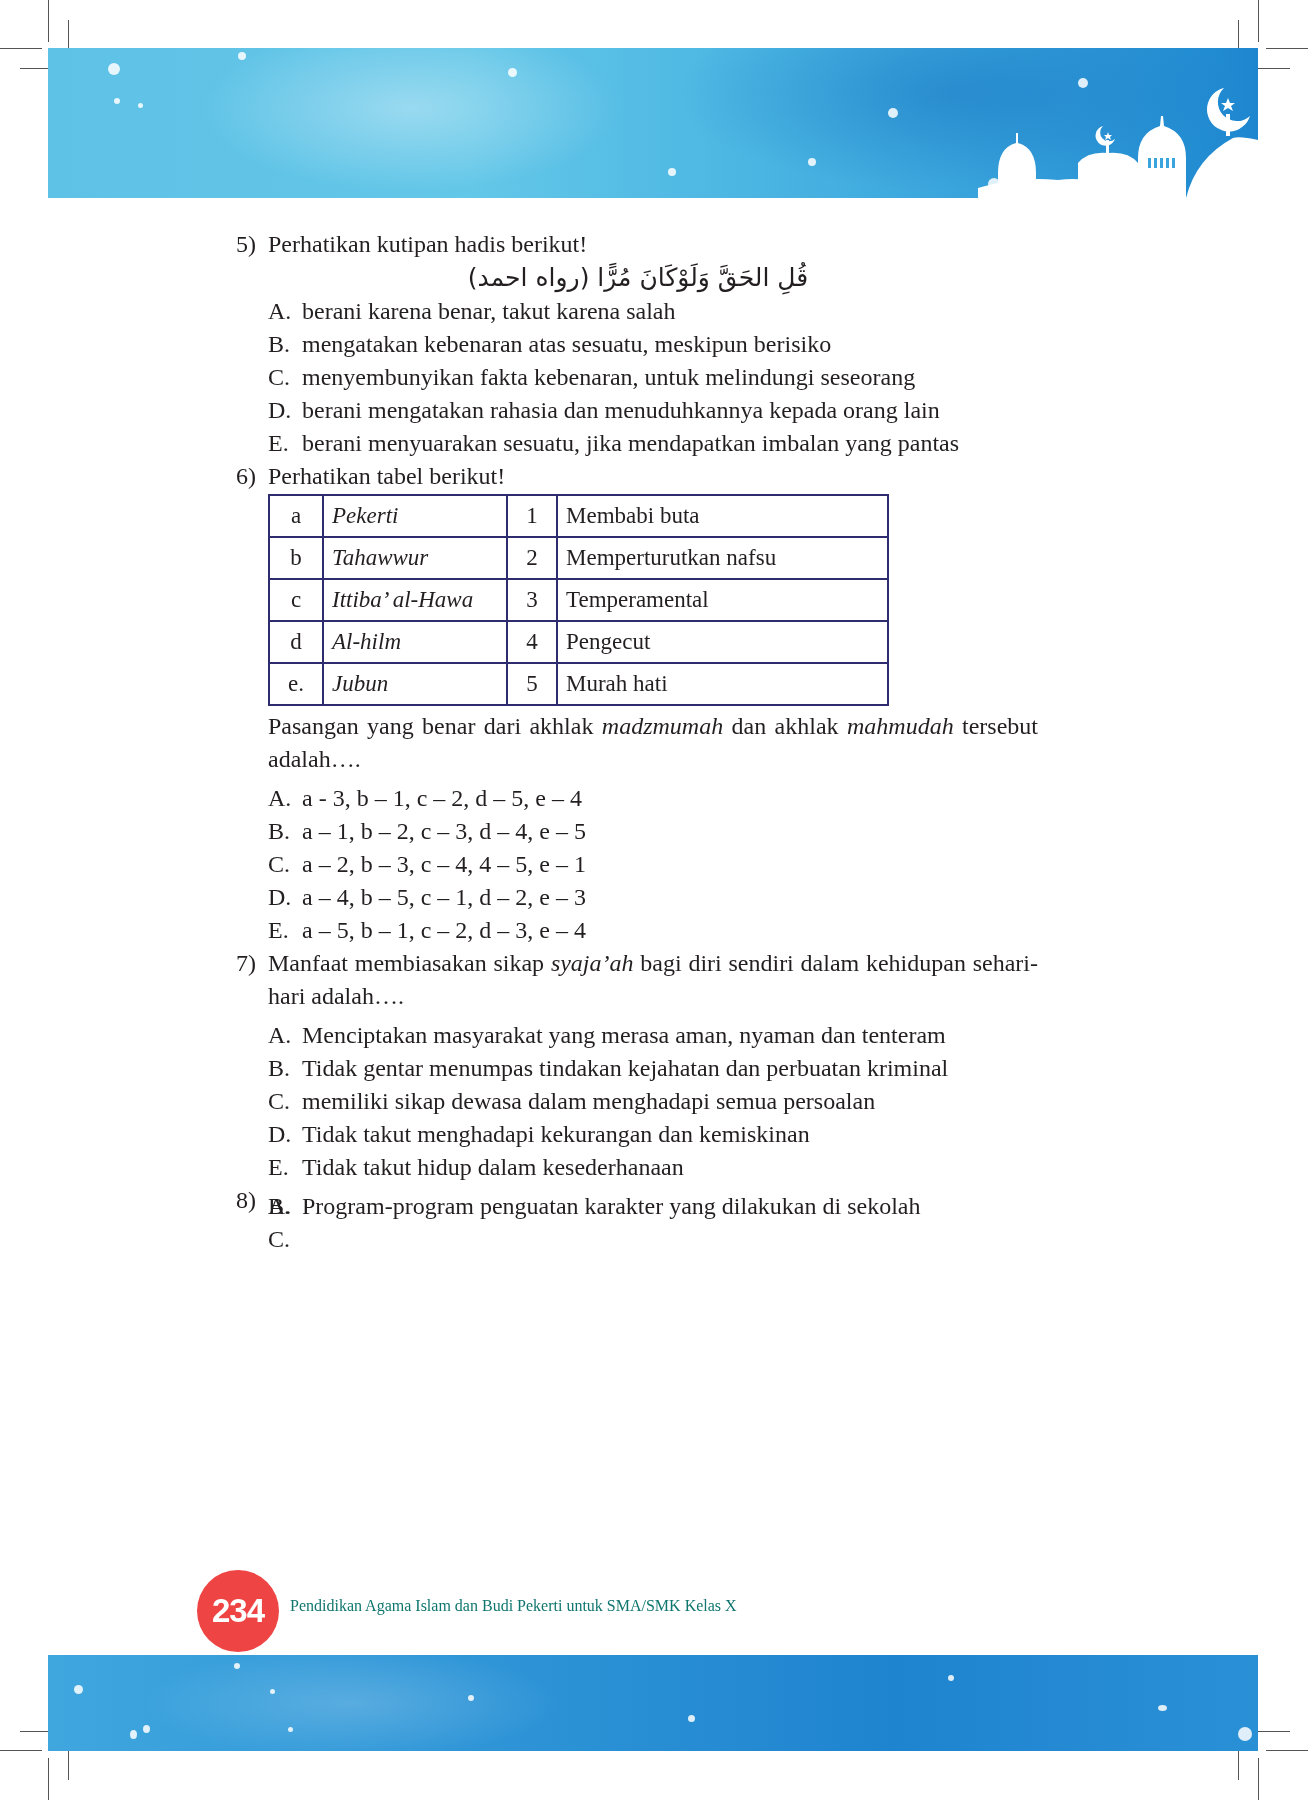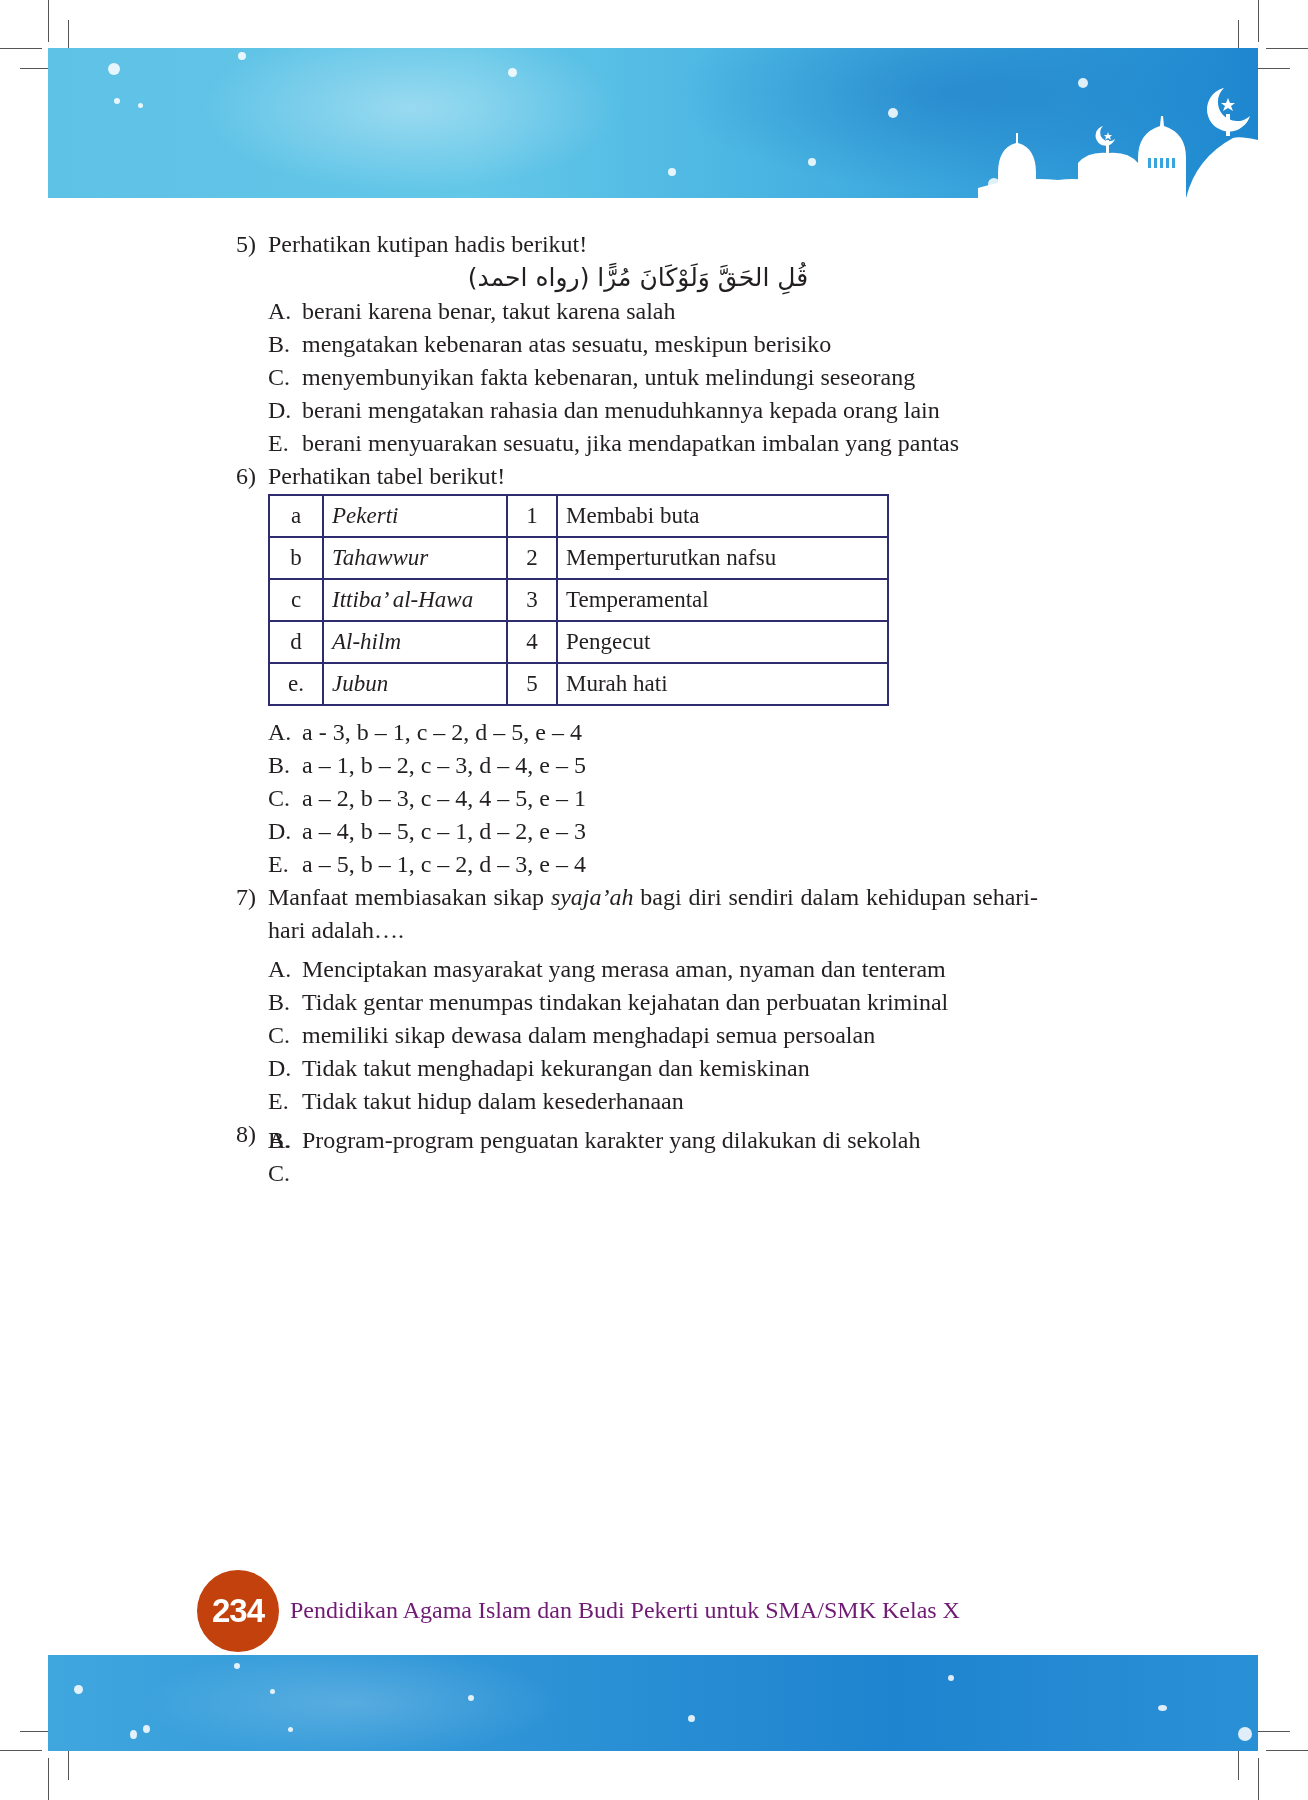--- a/index.html
+++ b/index.html
@@ -60,26 +60,26 @@
   }
   table.pair td.c1 { width: 36px; text-align: center; }
   table.pair td.c2 { width: 166px; font-style: italic; }
   table.pair td.c3 { width: 32px; text-align: center; }
   table.pair td.c4 { }
   i { font-style: italic; }
 
   
   .page-circle {
     position: absolute; left: 197px; top: 1570px; width: 82px; height: 82px; border-radius: 50%;
-    background: #c2410c; color: #fff; display: flex; align-items: center; justify-content: center;
+    background: #ef4444; color: #fff; display: flex; align-items: center; justify-content: center;
     font-family: "Liberation Sans", "DejaVu Sans", sans-serif; font-weight: bold; font-size: 33px;
     letter-spacing: -1px;
   }
   .book-title {
-    position: absolute; left: 290px; top: 1597px; font-size: 24px; color: #701a75;
+    position: absolute; left: 290px; top: 1597px; font-size: 16px; color: #0f766e;
   }
 </style>
 </head>
 <body>
 
 <div class="crop v" style="left:48px;top:0;"></div>
 <div class="crop h" style="left:0;top:48px;"></div>
 <div class="crop v" style="left:68px;top:20px;height:34px;"></div>
 <div class="crop h" style="left:20px;top:68px;width:34px;"></div>
 <div class="crop v" style="left:1258px;top:0;"></div>
@@ -178,20 +178,21 @@
           <td class="c4">Pengecut</td>
         </tr>
         <tr>
           <td class="c1">e.</td>
           <td class="c2">Jubun</td>
           <td class="c3">5</td>
           <td class="c4">Murah hati</td>
         </tr>
       </tbody>
     </table>
+    <p><span>Pasangan yang benar dari akhlak </span><i>madzmumah</i><span> dan akhlak </span><i>mahmudah</i><span> tersebut adalah….</span></p>
     <div class="gap"></div>
     <ul class="opts">
       <li><span class="ol">A.</span><span>a - 3, b – 1, c – 2, d – 5, e – 4</span></li>
       <li><span class="ol">B.</span><span>a – 1, b – 2, c – 3, d – 4, e – 5</span></li>
       <li><span class="ol">C.</span><span>a – 2, b – 3, c – 4, 4 – 5, e – 1</span></li>
       <li><span class="ol">D.</span><span>a – 4, b – 5, c – 1, d – 2, e – 3</span></li>
       <li><span class="ol">E.</span><span>a – 5, b – 1, c – 2, d – 3, e – 4</span></li>
     </ul>
   </div>
 

